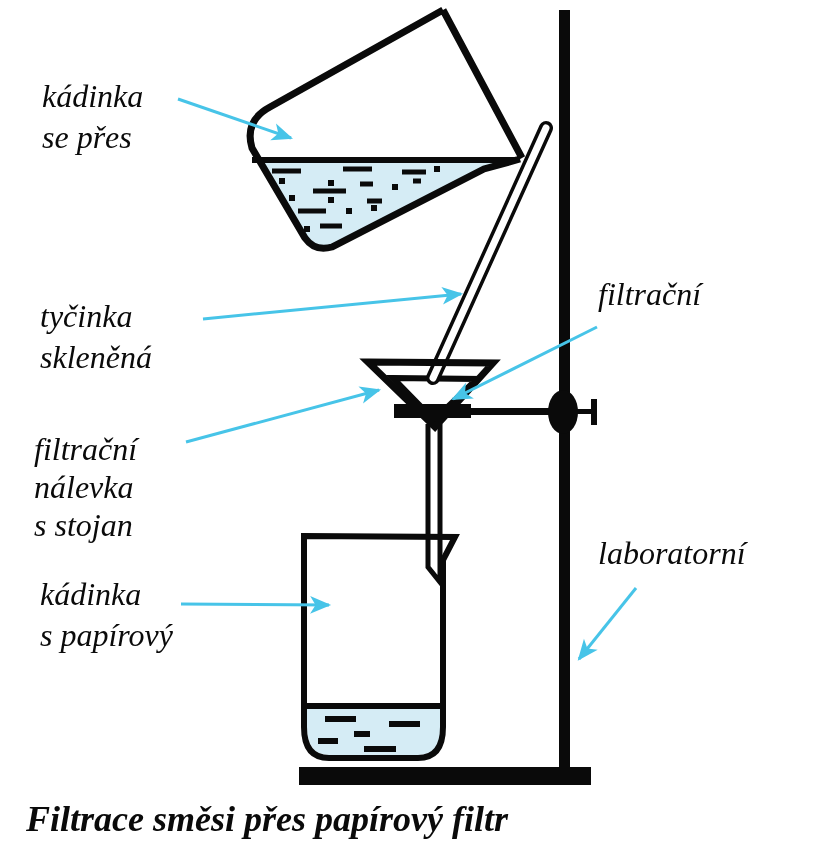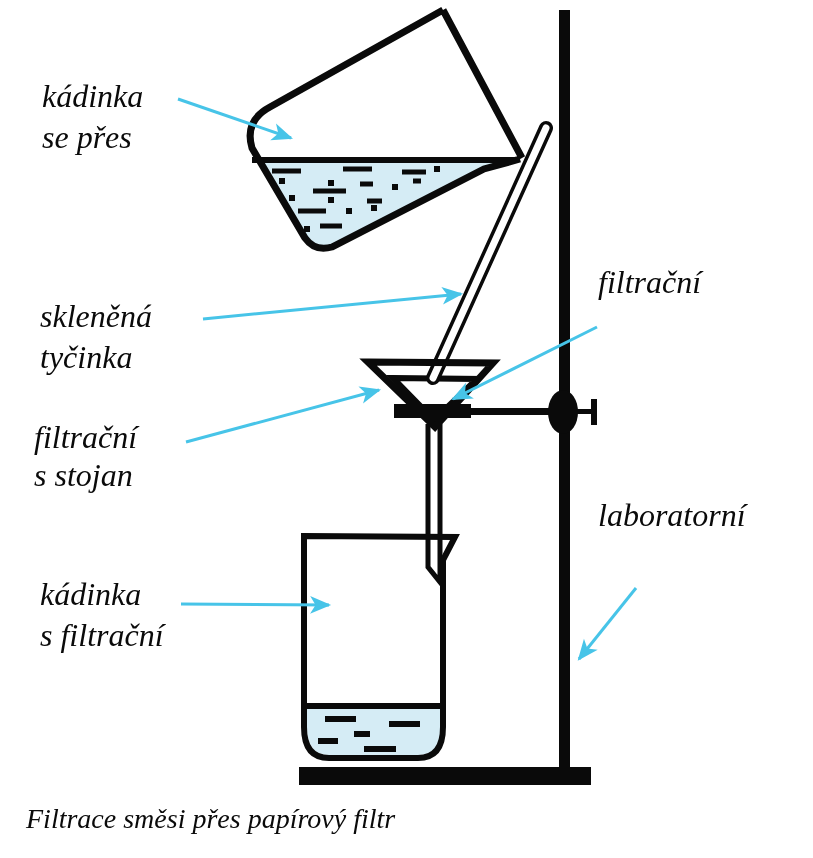--- a/index.html
+++ b/index.html
@@ -10,24 +10,24 @@
   }
   html,body{margin:0;padding:0;background:var(--background);}
   #stage{
     position:relative;width:813px;height:858px;background:var(--background);
     font-family:"Liberation Serif",serif;color:var(--ink);overflow:hidden;
   }
   .lbl{
     position:absolute;font-style:italic;font-size:32px;line-height:41px;
     color:var(--ink);white-space:nowrap;
   }
-  .lbl.tight{line-height:38px;}
+  .lbl.tight{line-height:38px;margin-top:12px;}
   #caption{
     position:absolute;left:26px;top:797px;
-    font-style:italic;font-weight:normal;font-size:28px;line-height:44px;white-space:nowrap;
+    font-style:italic;font-weight:bold;font-size:36px;line-height:44px;white-space:nowrap;
   }
   svg{position:absolute;left:0;top:0;}
   .stroke{stroke:var(--ink);fill:none;}
   .fillink{fill:var(--ink);stroke:none;}
   .liquid{fill:var(--liquid);stroke:none;}
   .dash{stroke:var(--ink);stroke-width:5;}
   .dash6{stroke:var(--ink);stroke-width:6;}
   .arrow-line{stroke:var(--arrow);stroke-width:3;fill:none;}
   marker path{fill:var(--arrow);}
 </style>
@@ -107,36 +107,37 @@
     <line class="arrow-line" marker-end="url(#ah)" x1="636" y1="588" x2="579" y2="659"></line>
     <line class="arrow-line" marker-end="url(#ah)" x1="181" y1="604" x2="329" y2="605"></line>
   </svg>
 
   <div class="lbl" style="left:42px;top:76px">
     <div>kádinka</div>
     <div>se přes</div>
   </div>
 
   <div class="lbl" style="left:40px;top:296px">
+    <div>tyčinka</div>
     <div>skleněná</div>
-    <div>tyčinka</div>
   </div>
 
   <div class="lbl tight" style="left:34px;top:418px">
     <div>filtrační</div>
+    <div>nálevka</div>
     <div>s stojan</div>
   </div>
 
   <div class="lbl tight" style="left:598px;top:263px">
     <div>filtrační</div>
   </div>
 
-  <div class="lbl tight" style="left:598px;top:496px">
+  <div class="lbl tight" style="left:598px;top:522px">
     <div>laboratorní</div>
   </div>
 
   <div class="lbl" style="left:40px;top:574px">
     <div>kádinka</div>
-    <div>s filtrační</div>
+    <div>s papírový</div>
   </div>
 
   <div id="caption">Filtrace směsi přes papírový filtr</div>
 </div>
 
 </body></html>

